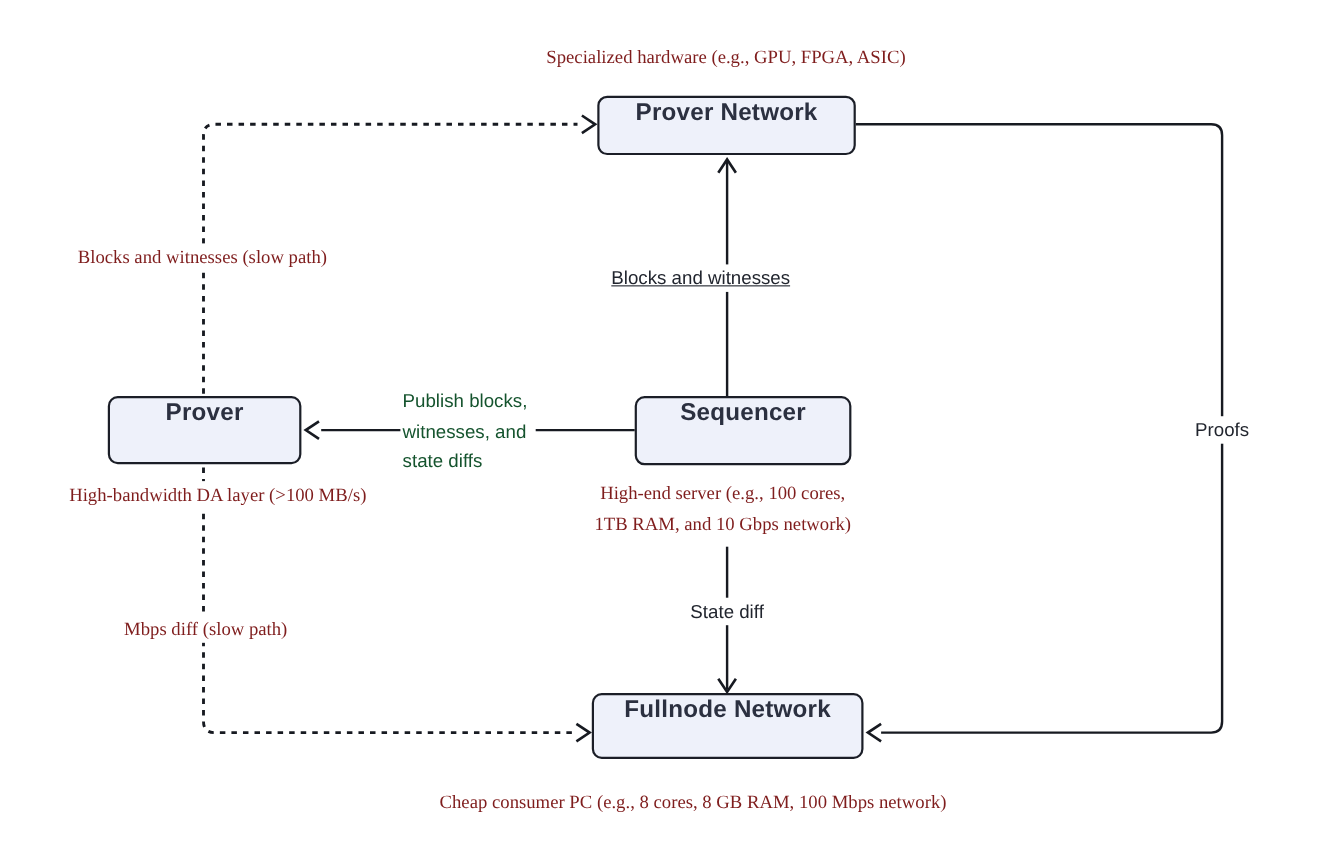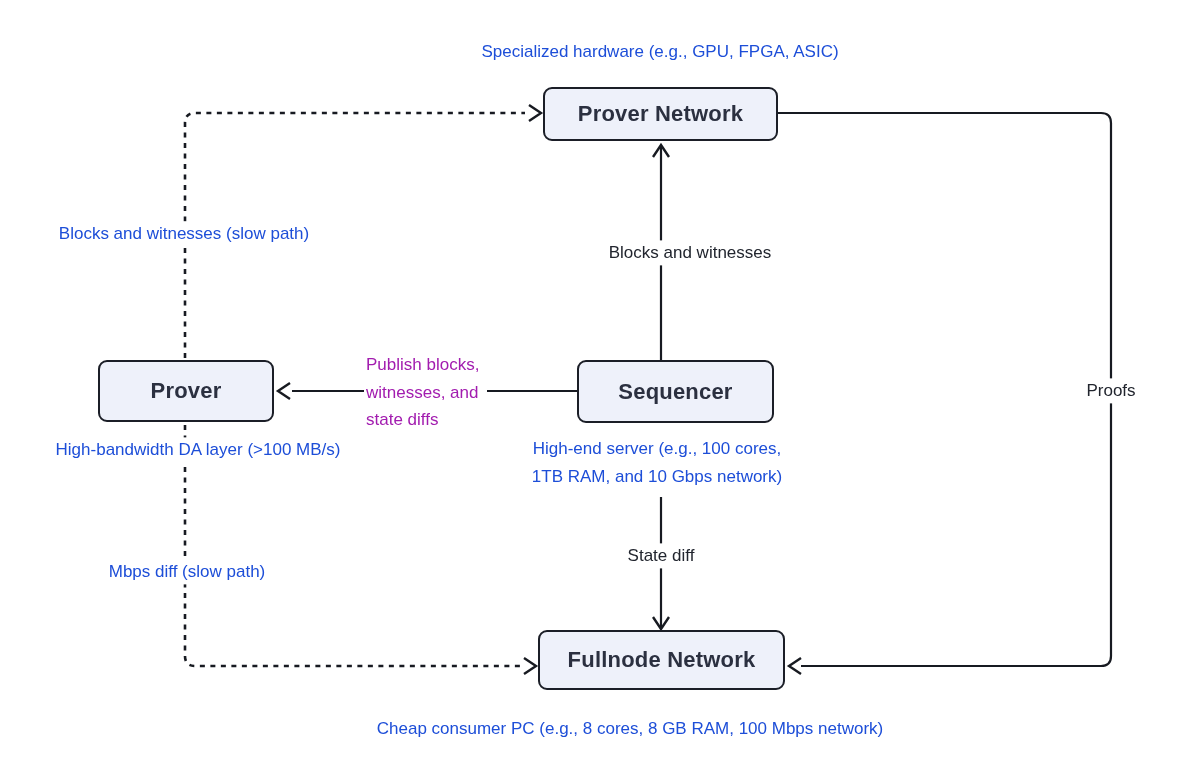--- a/index.html
+++ b/index.html
@@ -6,37 +6,37 @@
   .canvas {
     position:relative; width:1200px; height:781px; background:#ffffff;
     font-family:"Liberation Sans", "DejaVu Sans", sans-serif; overflow:hidden;
   }
   .edges { position:absolute; left:0; top:0; width:1200px; height:781px; }
   .edges path { stroke:#171a21; fill:none; }
   .edge-solid  { stroke-width:2.2px; }
   .edge-dashed { stroke-width:2.6px; stroke-dasharray:5 5.5; }
   .chevron     { stroke-width:2.4px; stroke-linejoin:miter; }
   .node {
-    position:absolute; display:flex; align-items:center; justify-content:center;
+    position:absolute; display:flex; align-items:flex-start; justify-content:center;
     background:#eef1fa; border:2.8px solid #1b1e27; border-radius:9px;
     font-weight:700; font-size:22px; color:#2b3040; letter-spacing:0.2px;
     box-sizing:border-box; white-space:nowrap;
   }
   .lbl {
     position:absolute; transform:translate(-50%,-50%);
     background:#ffffff; padding:2px 6px; font-size:17px; white-space:nowrap;
     line-height:1.25;
   }
   .lbl.no-bg { background:transparent; }
-  .gray { color:#1d4ed8; }
+  .gray { color:#7f1d1d;font-family:Liberation Serif, serif; }
   .dark { color:#21252e; }
   .multiline { text-align:center; }
   .publish {
     position:absolute; transform:translate(0,-50%);
-    background:#ffffff; padding:2px 8px 2px 2px; font-size:17px; color:#a21caf;
+    background:#ffffff; padding:2px 8px 2px 2px; font-size:17px; color:#14532d;
     line-height:27.5px; text-align:left; white-space:nowrap;
   }
 </style>
 </head>
 <body>
 
 <div class="canvas">
 
   <svg class="edges" viewBox="0 0 1200 781">
 
@@ -73,21 +73,21 @@
   <div class="lbl gray" style="left:184px; top:234px;">Blocks and witnesses (slow path)</div>
 
   <div class="lbl gray" style="left:187px; top:572px;">Mbps diff (slow path)</div>
 
   <div class="publish" style="left:364px; top:392px;">
     <div>Publish blocks,</div>
     <div>witnesses, and</div>
     <div>state diffs</div>
   </div>
 
-  <div class="lbl dark" style="left:690px; top:253px;">Blocks and witnesses</div>
+  <div class="lbl dark" style="left:637px; top:253px;text-decoration:underline;">Blocks and witnesses</div>
 
   <div class="lbl dark" style="left:661px; top:556px;">State diff</div>
 
   <div class="lbl dark" style="left:1111px; top:391px;">Proofs</div>
 
   <div class="node" style="left:543px; top:87px; width:235px; height:54px;">
     <span>Prover Network</span>
   </div>
 
   <div class="node" style="left:98px; top:360px; width:176px; height:62px;">

